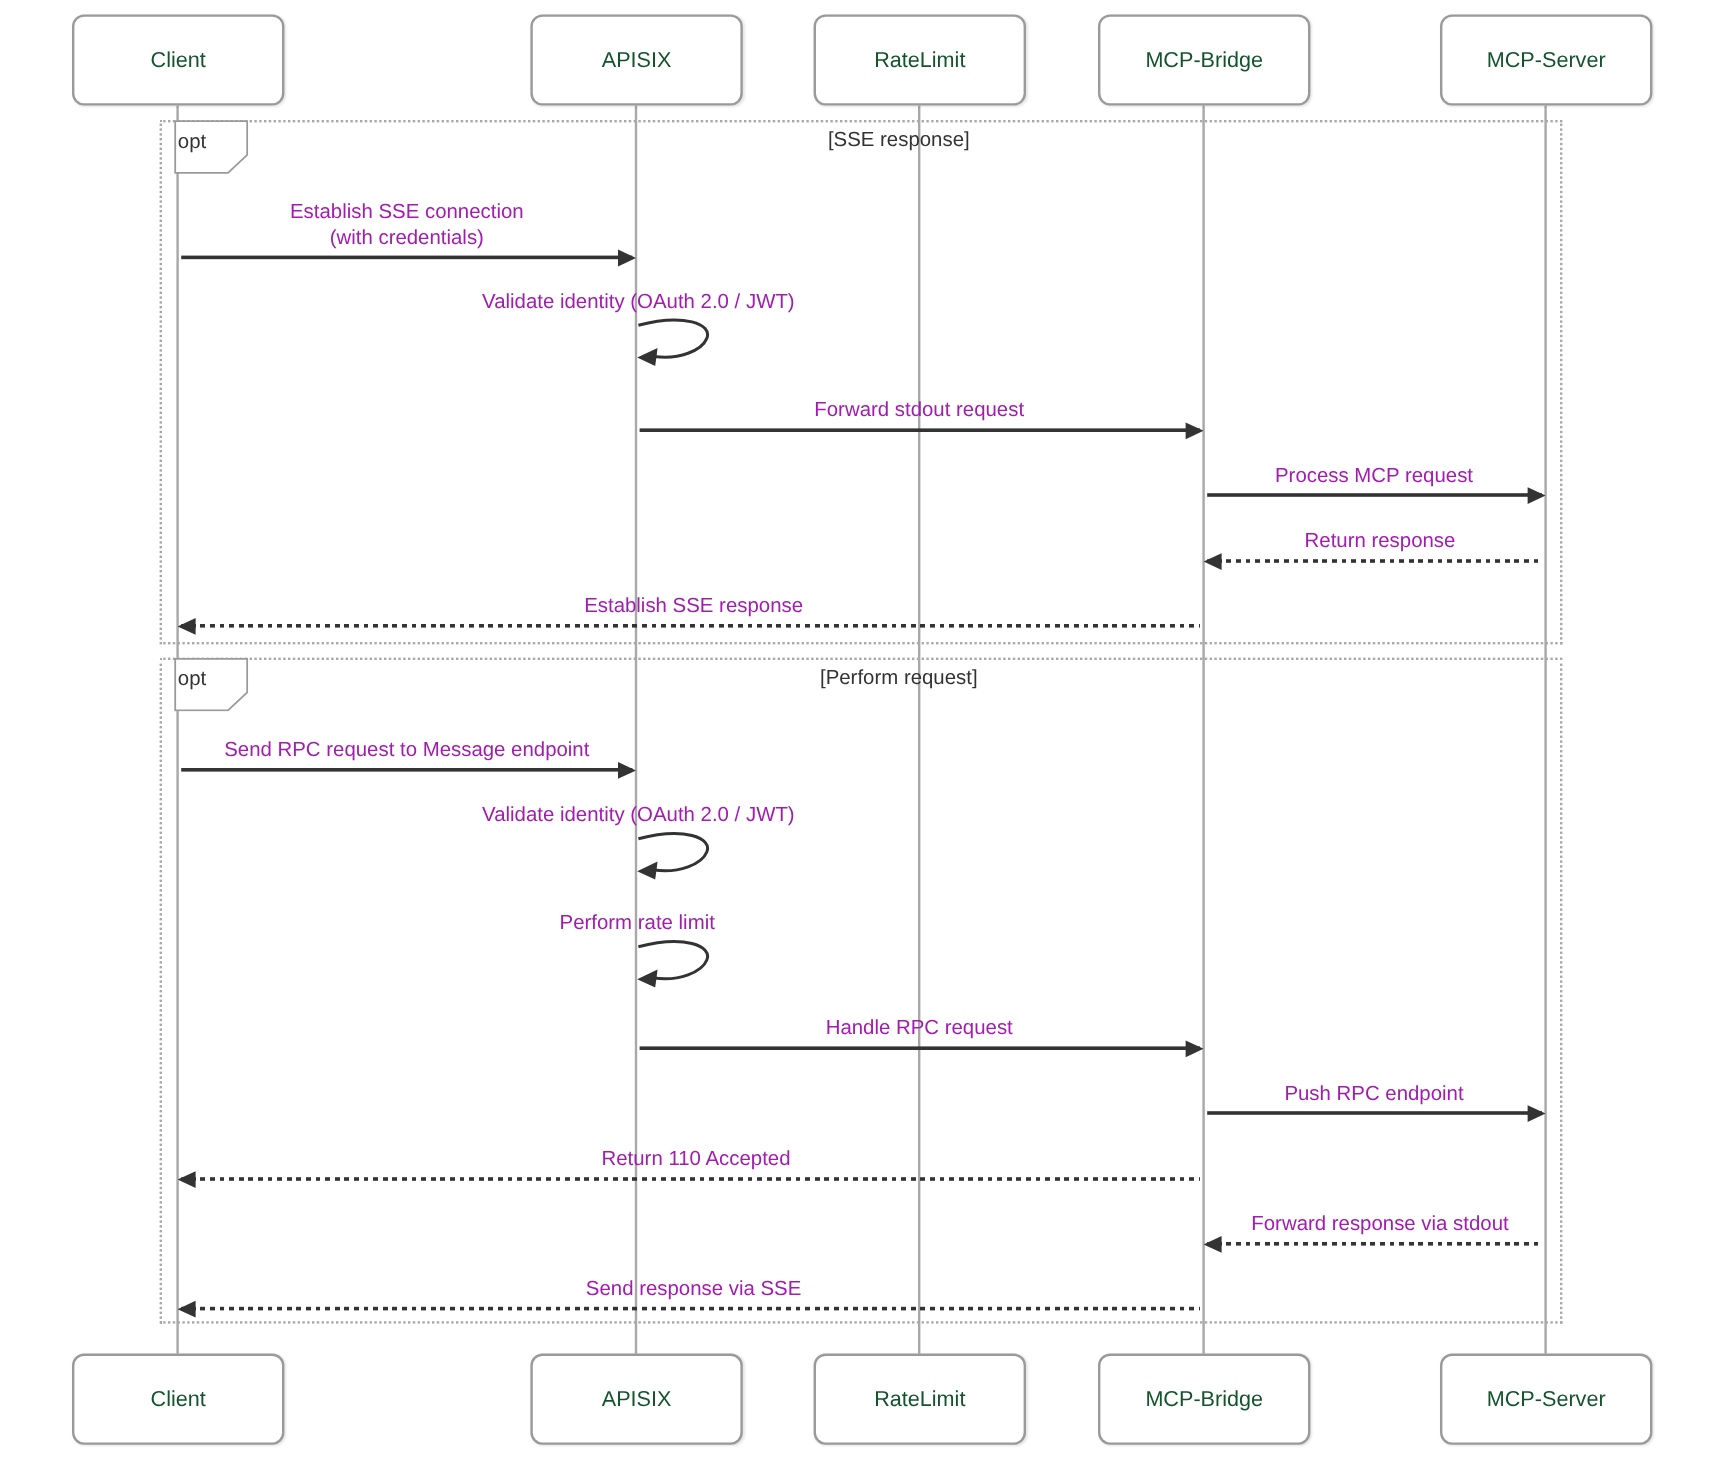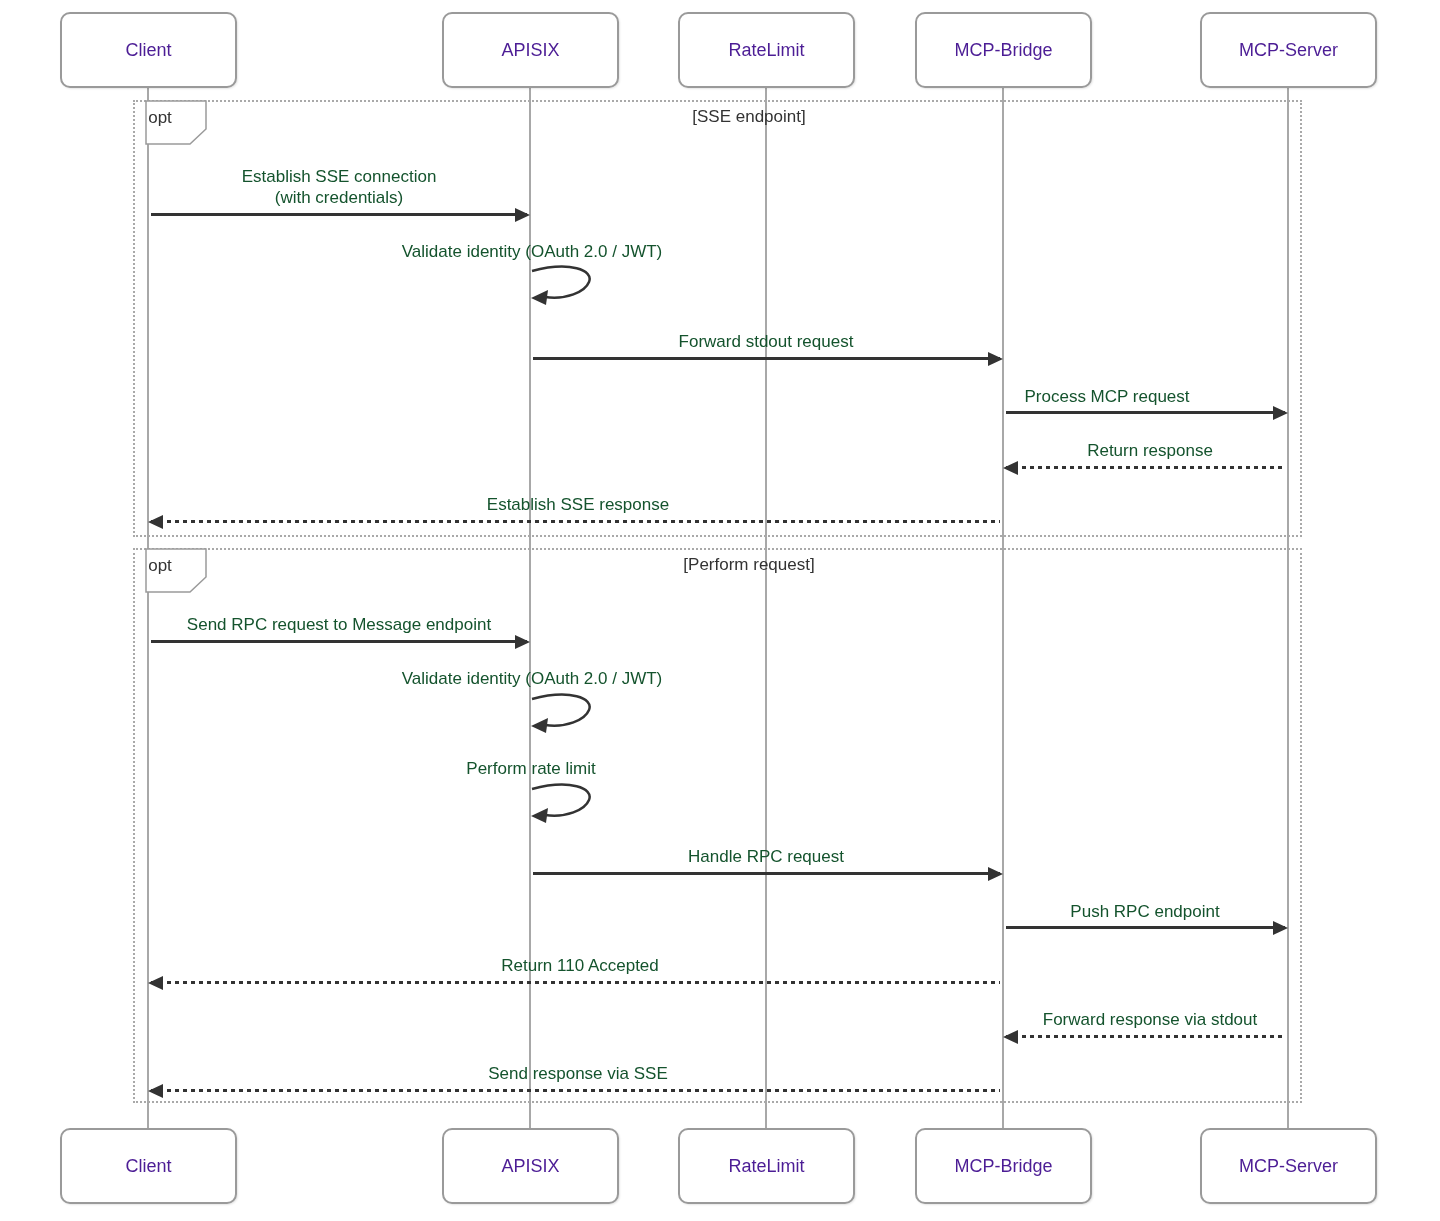--- a/index.html
+++ b/index.html
@@ -15,21 +15,21 @@
   }
   
   .actor{
     position:absolute;
     width:177px;height:76px;
     background:#ffffff;
     border:2px solid #9a9a9a;
     border-radius:10px;
     display:flex;align-items:center;justify-content:center;
     font-size:18px;
-    color:#4c1d95;
+    color:#14532d;
     box-shadow:1px 1px 2px rgba(0,0,0,.10);
     box-sizing:border-box;
     z-index:3;
   }
   
   .lifeline{
     position:absolute;
     top:88px;height:1040px;width:2px;
     background:#a8a8a8;
     z-index:0;
@@ -60,21 +60,21 @@
     position:absolute;left:0;top:8px;width:54px;
     text-align:center;
     font-size:17px;color:#333333;
   }
   
   .msg-label{
     position:absolute;
     transform:translateX(-50%);
     white-space:nowrap;
     font-size:17px;
-    color:#14532d;
+    color:#a21caf;
     text-align:center;
     line-height:21px;
     z-index:2;
   }
   .arrow{
     position:absolute;height:3px;z-index:2;
   }
   .arrow .shaft{
     position:absolute;left:2px;right:2px;top:0;height:3px;
   }
@@ -134,21 +134,21 @@
       <span>MCP-Server</span>
     </div>
 
   <div class="fragment" style="top:100px;height:437px">
     <div class="opt-tab">
       <svg width="62" height="45" viewBox="0 0 62 45">
         <path d="M1,1 H61 V29 L45,44 H1 Z" fill="#ffffff" stroke="#9a9a9a" stroke-width="1.5"></path>
       </svg>
       <span class="opt-text">opt</span>
     </div>
-    <div class="frag-cond">[SSE endpoint]</div>
+    <div class="frag-cond">[SSE response]</div>
   </div>
 
   <div class="fragment" style="top:548px;height:555px">
     <div class="opt-tab">
       <svg width="62" height="45" viewBox="0 0 62 45">
         <path d="M1,1 H61 V29 L45,44 H1 Z" fill="#ffffff" stroke="#9a9a9a" stroke-width="1.5"></path>
       </svg>
       <span class="opt-text">opt</span>
     </div>
     <div class="frag-cond">[Perform request]</div>
@@ -168,21 +168,21 @@
     <path d="M2,7 C40,-3 64,6 59,18 C55,28 36,36 15,33" fill="none" stroke="#333333" stroke-width="2.5"></path>
     <polygon points="1,34 18,26 16,41" fill="#333333"></polygon>
   </svg>
 
   <div class="msg-label" style="left:766px;top:331px">Forward stdout request</div>
   <div class="arrow solid" style="left:531px;top:357px;width:471px">
     <span class="shaft"></span>
       <span class="head right"></span>
   </div>
 
-  <div class="msg-label" style="left:1107px;top:386px">Process MCP request</div>
+  <div class="msg-label" style="left:1145px;top:386px">Process MCP request</div>
   <div class="arrow solid" style="left:1004px;top:411px;width:283px">
     <span class="shaft"></span>
       <span class="head right"></span>
   </div>
 
   <div class="msg-label" style="left:1150px;top:440px">Return response</div>
   <div class="arrow dotted" style="left:1004px;top:466px;width:283px">
     <span class="shaft"></span>
       <span class="head left"></span>
   </div>

